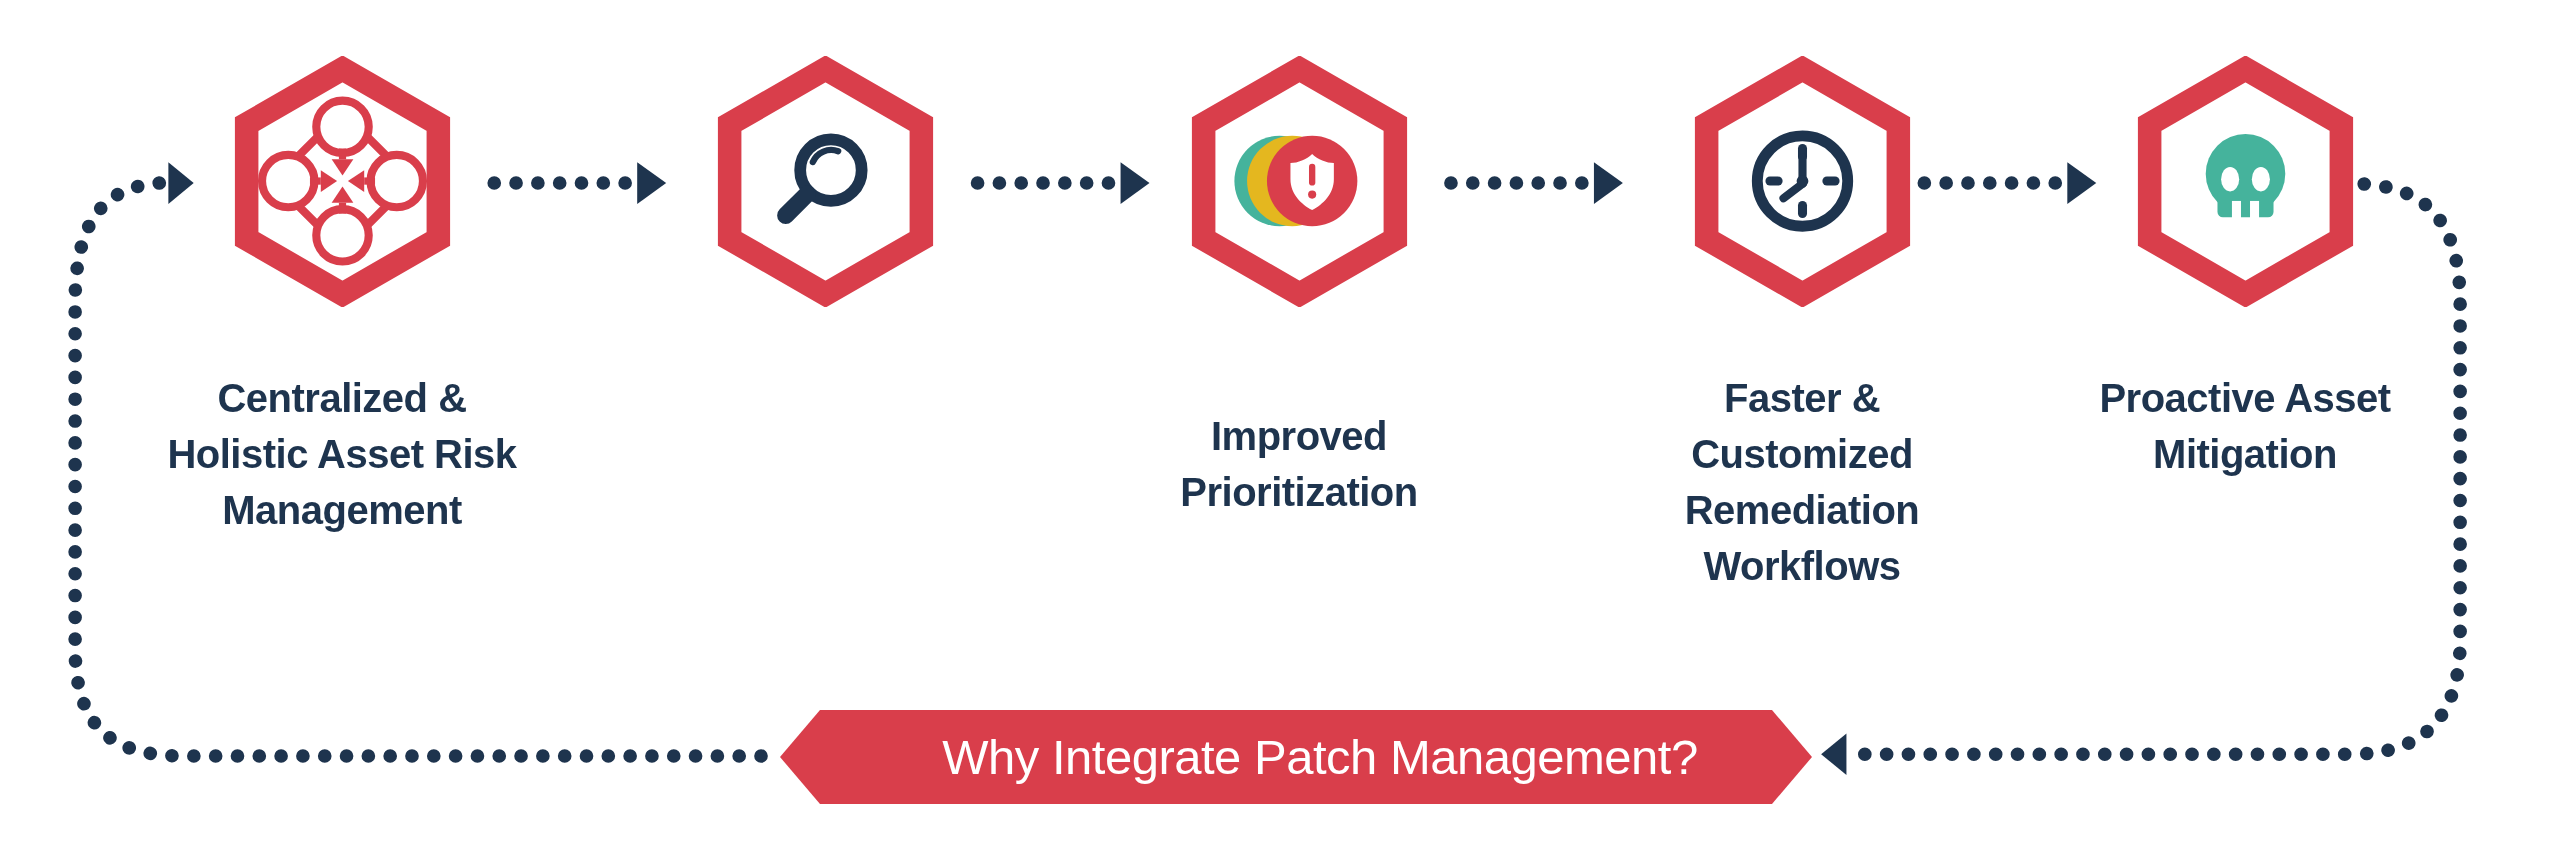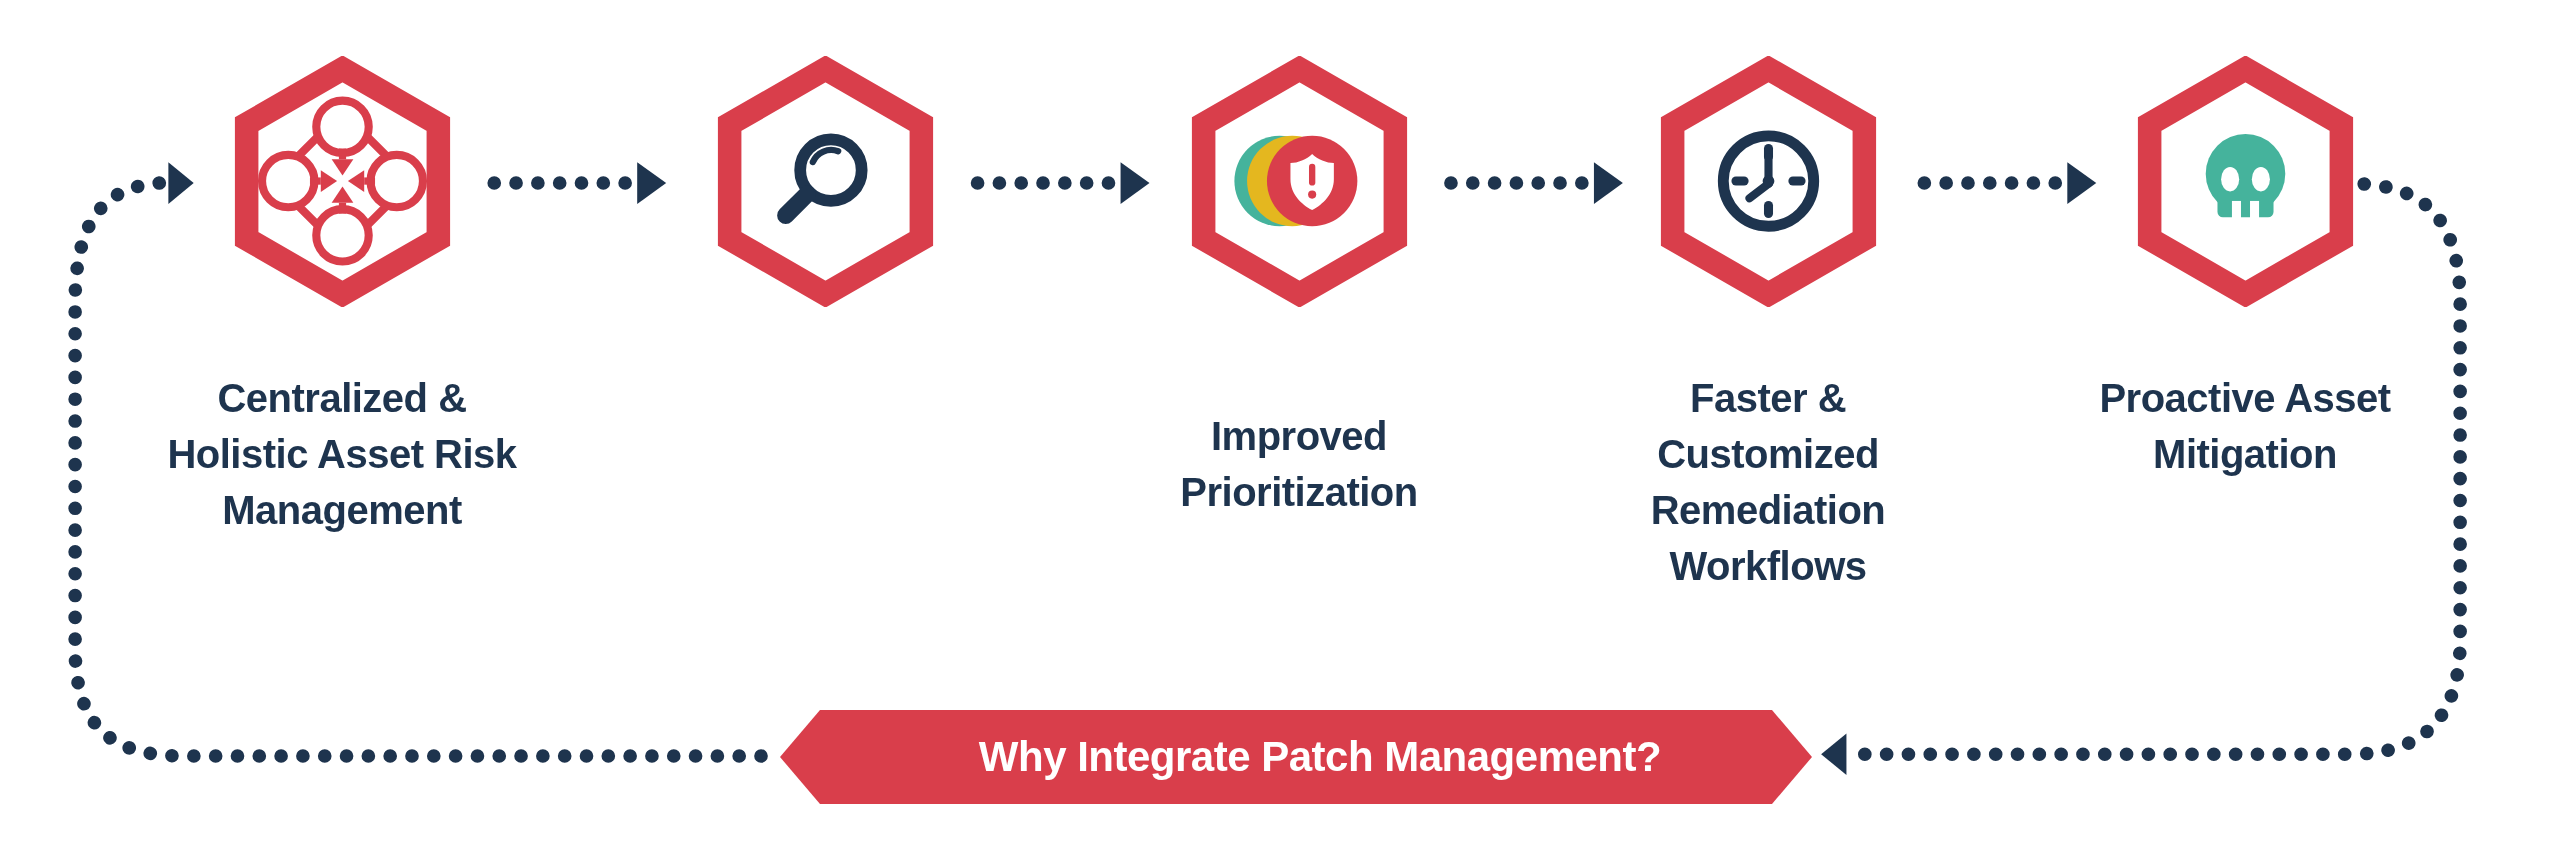--- a/index.html
+++ b/index.html
@@ -36,21 +36,21 @@
     position:absolute;
     top:56px;
     width:398px;
     display:flex;
     flex-direction:column;
     align-items:center;
   }
   .step-1{left:143px;}
   .step-2{left:626px;}
   .step-3{left:1100px;gap:38px;}
-  .step-4{left:1569px;}
+  .step-4{left:1603px;}
   .step-5{left:2046px;}
   .hex{width:217px;height:251px;display:block;}
   .hex-border{fill:#fff;stroke:var(--red);stroke-width:26;}
   .step-label{
     margin-top:63px;
     text-align:center;
     white-space:pre-line;
     font-weight:bold;
     font-size:40px;
     line-height:56px;
@@ -62,22 +62,22 @@
     left:780px;top:710px;
     width:1032px;height:94px;
     background:var(--red);
     clip-path:polygon(0 50%, 40px 0, calc(100% - 40px) 0, 100% 50%, calc(100% - 40px) 100%, 40px 100%);
     display:flex;
     align-items:center;
     justify-content:center;
   }
   .banner-text{
     color:var(--white);
-    font-weight:bold;
-    font-size:42px;
+    font-weight:normal;
+    font-size:49px;
     letter-spacing:-0.5px;
     margin-left:48px;
   }
   
   .s-red{stroke:var(--red);}   .f-red{fill:var(--red);}
   .s-navy{stroke:var(--navy);} .f-navy{fill:var(--navy);}
   .f-teal{fill:var(--teal);}   .f-yellow{fill:var(--yellow);}
   .f-white{fill:#fff;}         .f-none{fill:none;}
 </style>
 </head>

